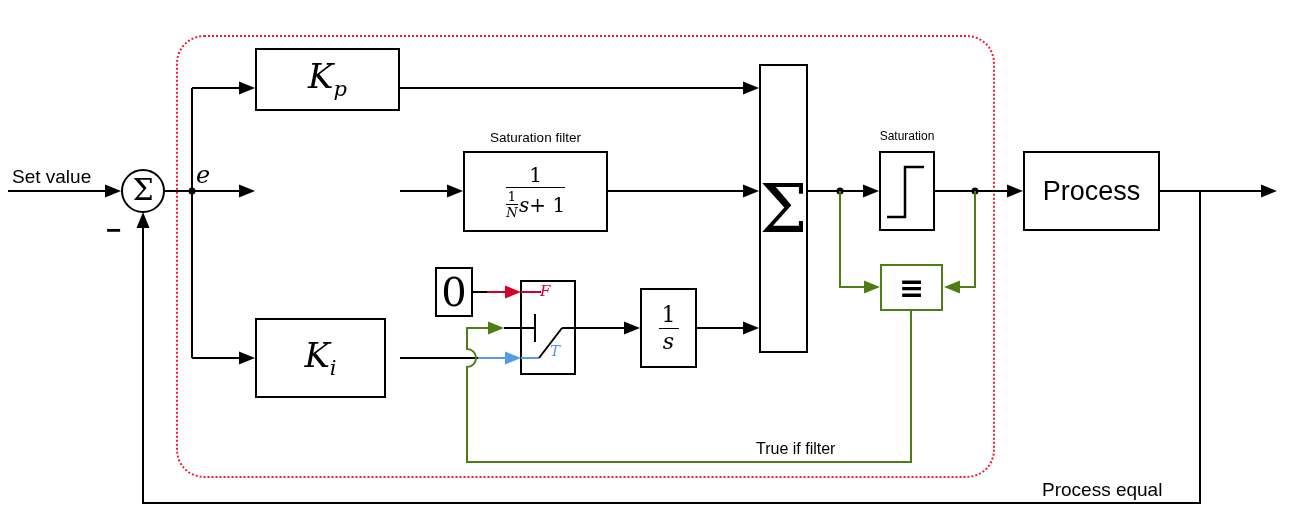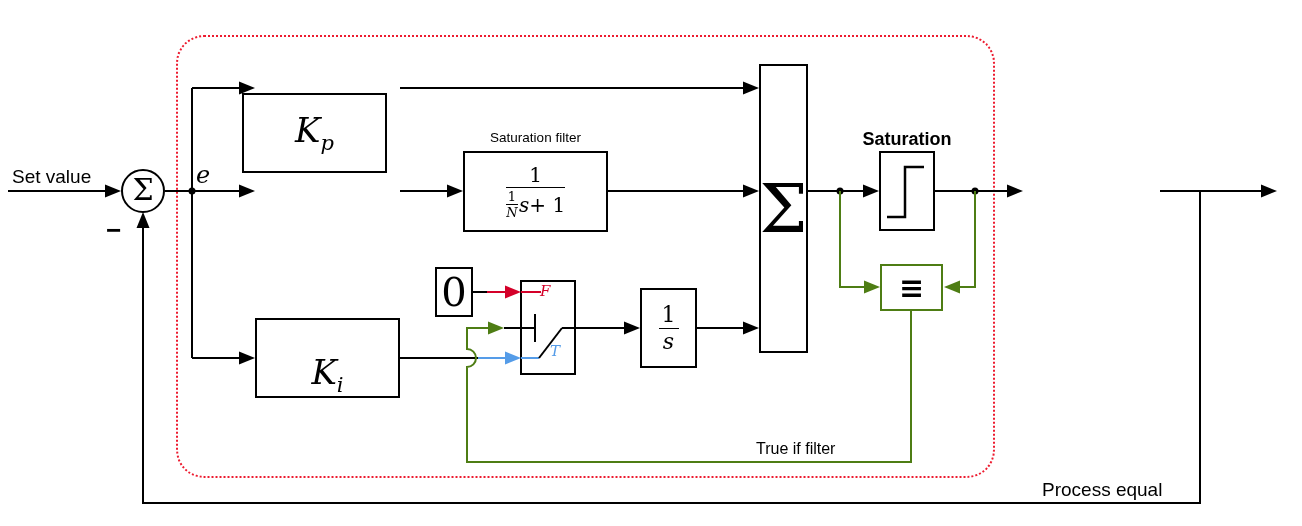--- a/index.html
+++ b/index.html
@@ -36,24 +36,24 @@
 <body>
 
 <div id="stage">
 
   <div class="boundary" style="left:176px;top:35px;width:819px;height:443px;"></div>
 
   <div class="block circle" style="left:121px;top:169px;width:44px;height:44px;">
     <span class="ms" style="font-size:30px;padding-bottom:2px;">Σ</span>
   </div>
 
-  <div class="block" style="left:242px;top:48px;width:145px;height:80px;margin-top:45px;">
+  <div class="block" style="left:255px;top:48px;width:145px;height:63px;">
     <span style="font-size:34px;"><span class="it">K</span><sub class="msub">p</sub></span>
   </div>
-  <div class="block" style="left:255px;top:318px;width:145px;height:80px;align-items:flex-end;">
+  <div class="block" style="left:255px;top:318px;width:131px;height:80px;">
     <span style="font-size:34px;"><span class="it">K</span><sub class="msub">i</sub></span>
   </div>
 
   <div class="block" style="left:463px;top:151px;width:145px;height:81px;">
     <span class="frac" style="font-size:20px;">
       <span class="fnum">1</span>
       <span class="fden">
         <span class="frac tiny">
             <span class="fnum">1</span>
             <span class="fden it">N</span>
@@ -80,26 +80,29 @@
   <div class="block" style="left:759px;top:64px;width:49px;height:289px;">
     <span class="ms" style="font-size:68px;">Σ</span>
   </div>
 
   <div class="block" style="left:879px;top:151px;width:56px;height:80px;"></div>
 
   <div class="block greenbox" style="left:880px;top:264px;width:63px;height:47px;">
     <span style="font-family:'DejaVu Sans',sans-serif;font-size:30px;font-weight:bold;">≡</span>
   </div>
 
+  <div class="block" style="left:1023px;top:151px;width:137px;height:80px;">
+    <span class="sans" style="font-size:27px;">Process</span>
+  </div>
 
   <div class="lbl" style="left:12px;top:166px;font-size:19px;">Set value</div>
   <div class="lbl" style="left:106px;top:215px;font-size:26px;font-weight:bold;">−</div>
   <div class="lbl ms it" style="left:196px;top:161px;font-size:24px;">e</div>
   <div class="lbl" style="left:463px;top:130px;width:145px;text-align:center;font-size:13.5px;">Saturation filter</div>
-  <div class="lbl" style="left:851px;top:129px;width:112px;text-align:center;font-size:18px;font-weight:bold;">Saturation</div>
+  <div class="lbl" style="left:851px;top:129px;width:112px;text-align:center;font-size:12px;">Saturation</div>
   <div class="lbl ms it" style="left:540px;top:282px;font-size:15px;color:var(--c-false-path);">F</div>
   <div class="lbl ms it" style="left:550px;top:342px;font-size:15px;color:var(--c-true-path);">T</div>
   <div class="lbl" style="left:756px;top:440px;font-size:16px;">True if filter</div>
   <div class="lbl" style="left:1042px;top:479px;font-size:19px;">Process equal</div>
 
   <svg id="wires" viewBox="0 0 1302 526">
 
     <line class="lk" x1="8" y1="191" x2="107" y2="191"></line>
     <polygon class="af" points="121,191 105,184.5 105,197.5"></polygon>
 

